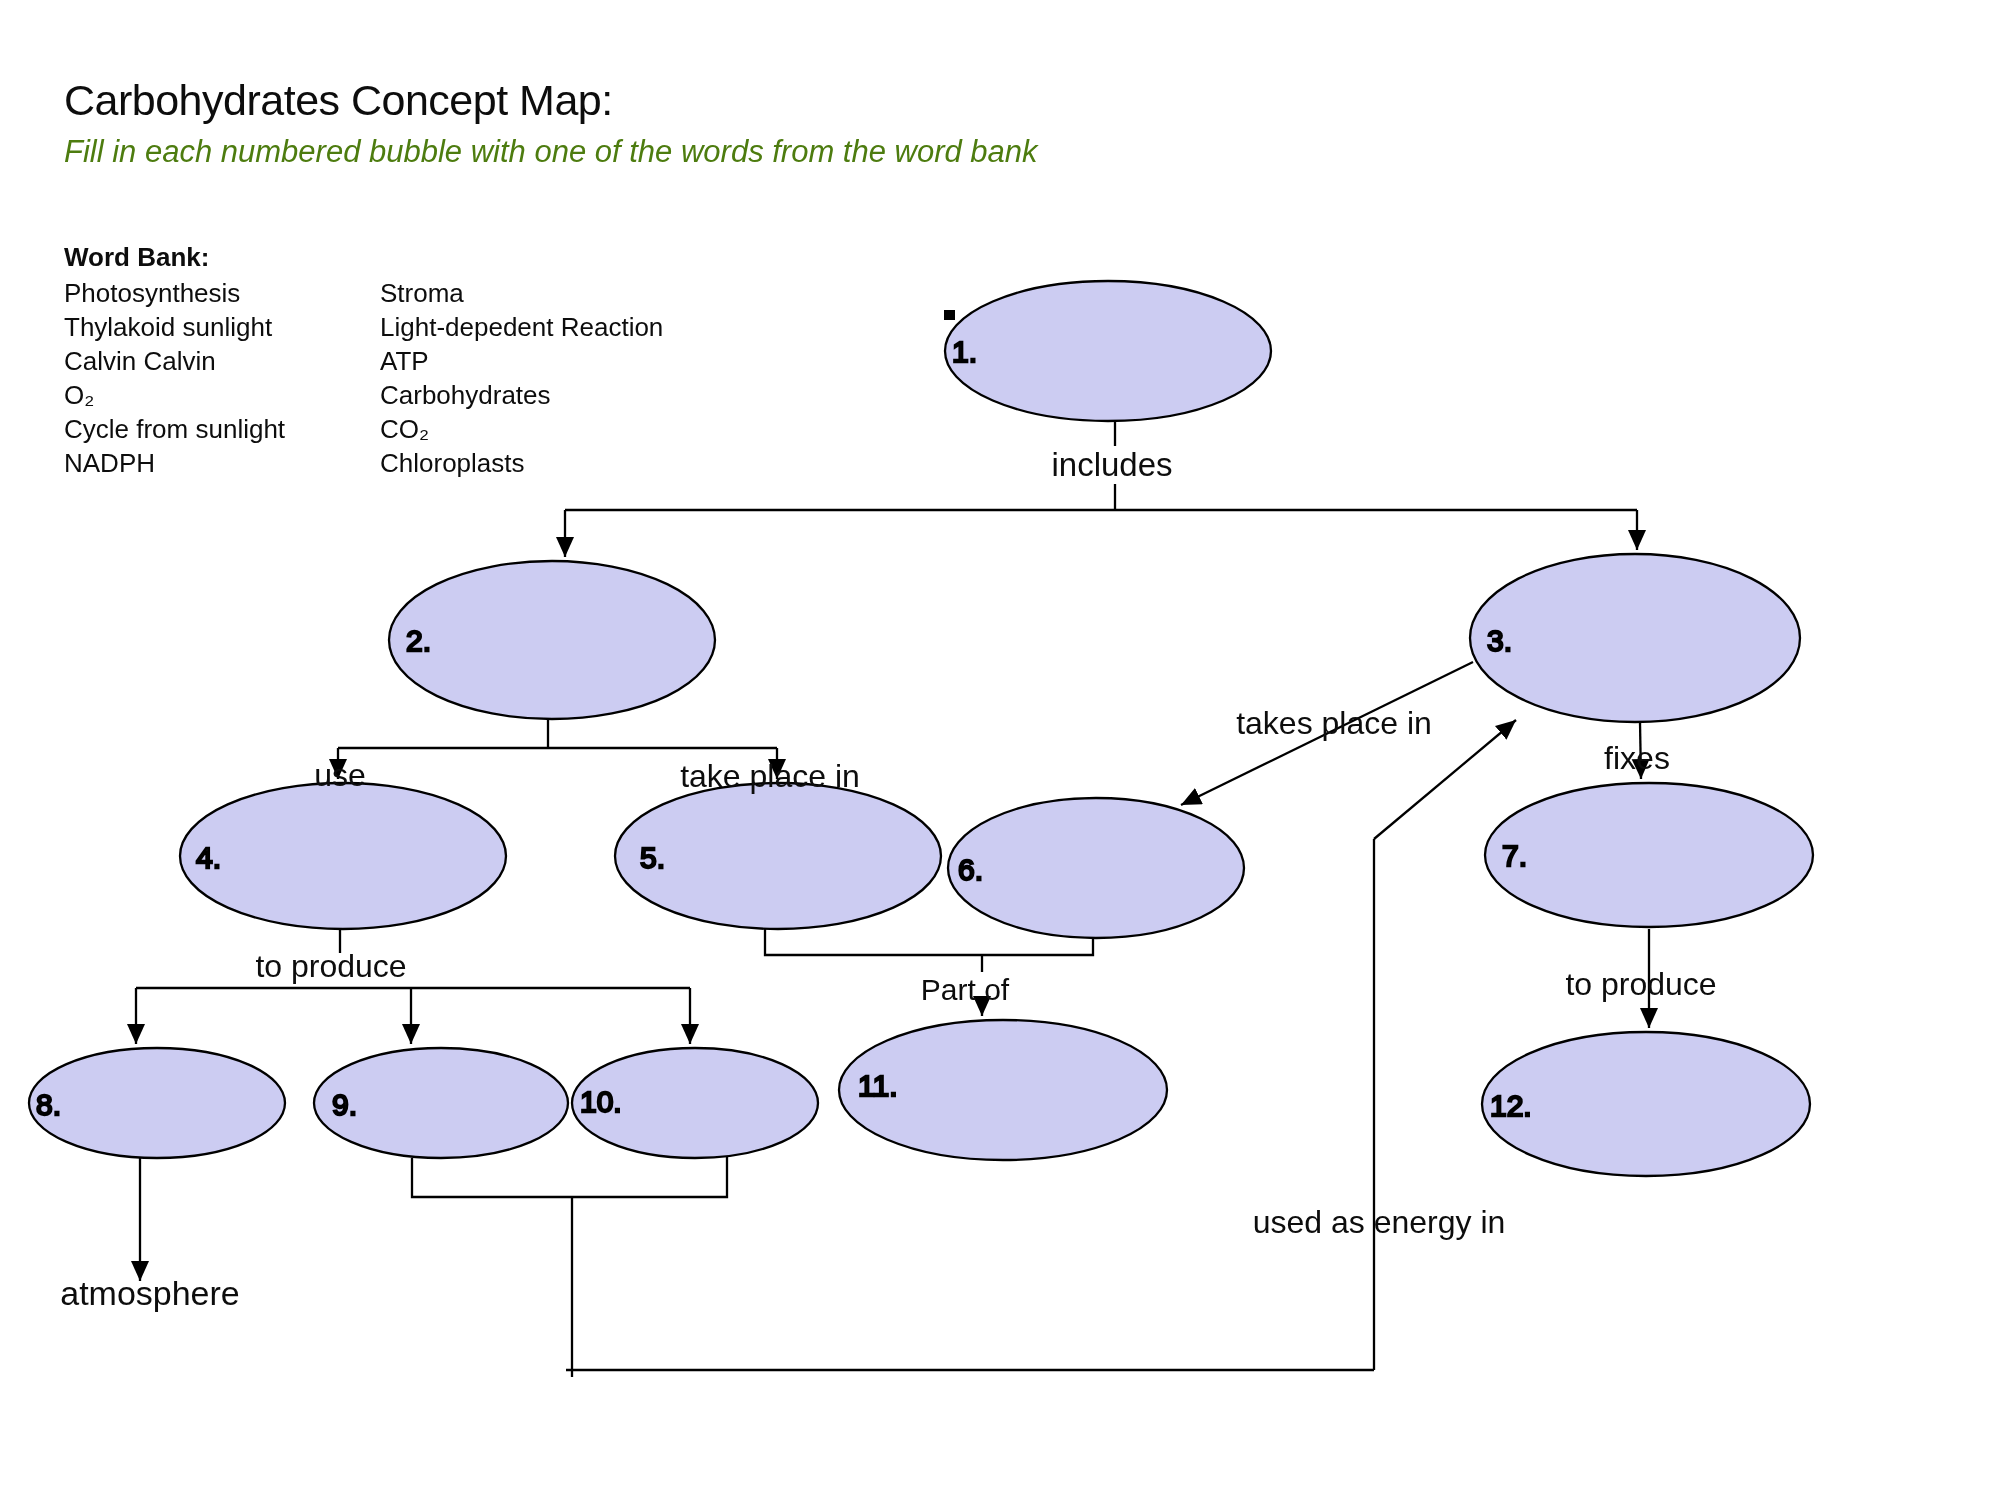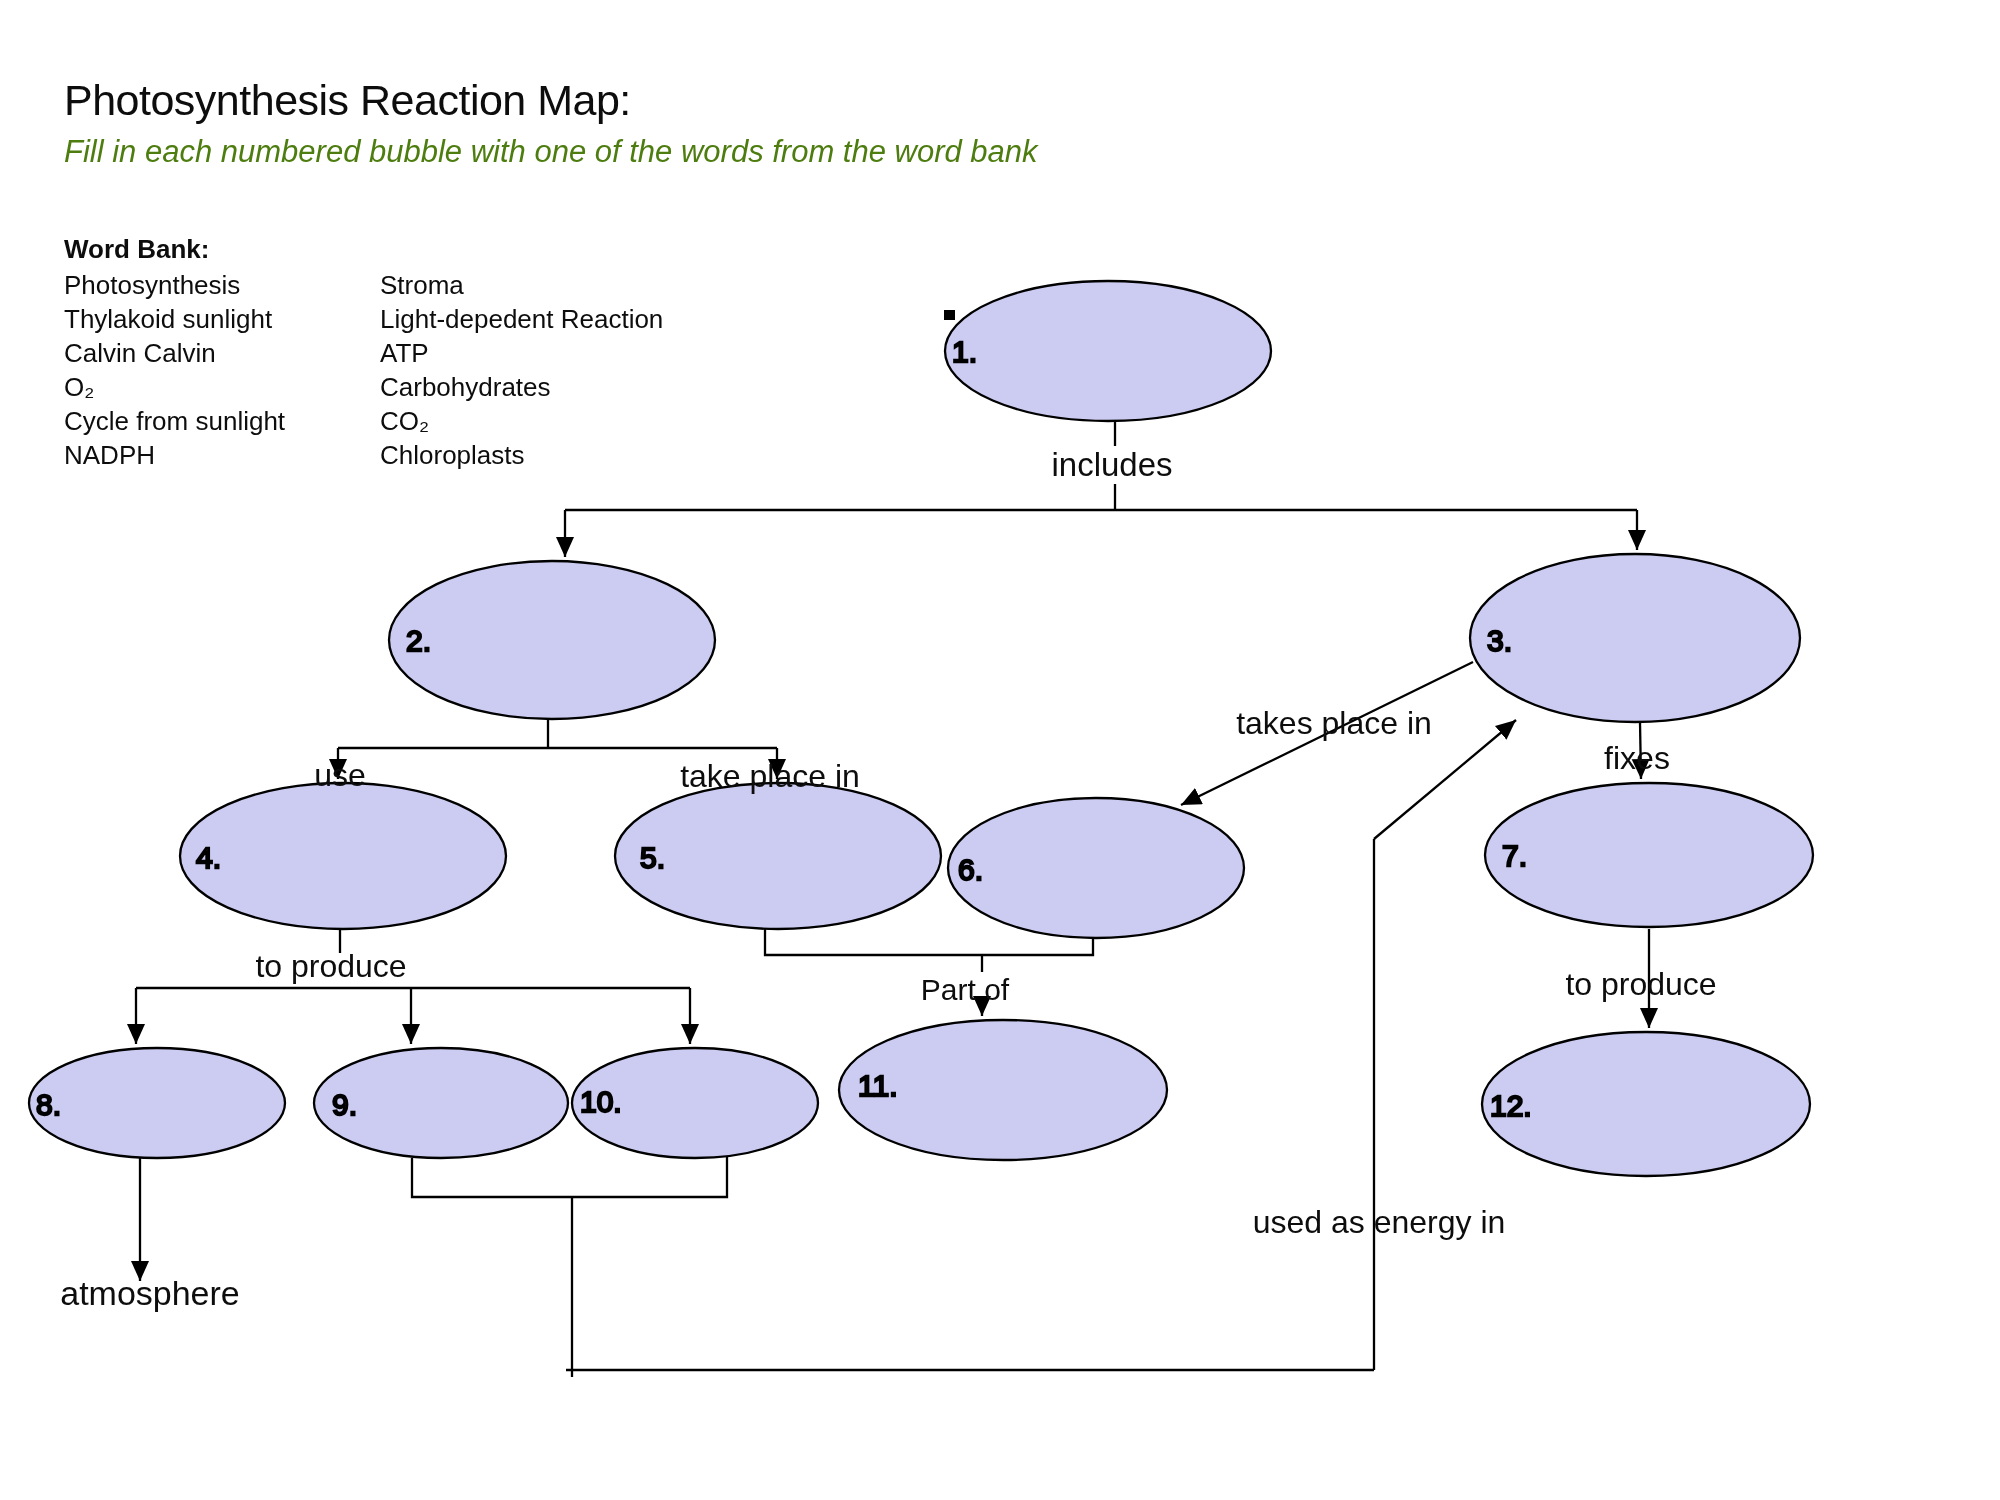--- a/index.html
+++ b/index.html
@@ -12,36 +12,36 @@
     position:absolute;left:64px;top:76px;
     font-size:43px;font-weight:400;letter-spacing:-0.5px;color:#0d0d0d;
   }
   .subtitle{
     position:absolute;left:64px;top:134px;
     font-size:31px;font-style:italic;font-weight:400;color:#4d7c0f;
   }
   .wordbank{
     position:absolute;left:64px;top:232px;font-size:26px;line-height:34px;color:#0d0d0d;
   }
-  .wordbank .wb-heading{font-weight:700;}
+  .wordbank .wb-heading{font-weight:700;margin-top:8px;}
   .wb-cols{display:flex;margin-top:2px;}
   .wb-col1{width:316px;}
   .wb-col2{width:340px;}
   svg{position:absolute;left:0;top:0;}
   svg text{
     font-family:"Liberation Sans","DejaVu Sans",sans-serif;
     fill:#0d0d0d;
   }
   .node-label{font-size:30px;}
   .edge-label{font-size:32px;text-anchor:middle;}
 </style>
 </head>
 <body>
 
-<div class="title">Photosynthesis Reaction Map:</div>
+<div class="title">Carbohydrates Concept Map:</div>
 <div class="subtitle">Fill in each numbered bubble with one of the words from the word bank</div>
 
 <div class="wordbank">
   <div class="wb-heading">Word Bank:</div>
   <div class="wb-cols">
     <div class="wb-col1">
       <div>Photosynthesis</div>
       <div>Thylakoid sunlight</div>
       <div>Calvin Calvin</div>
       <div>O₂</div>

